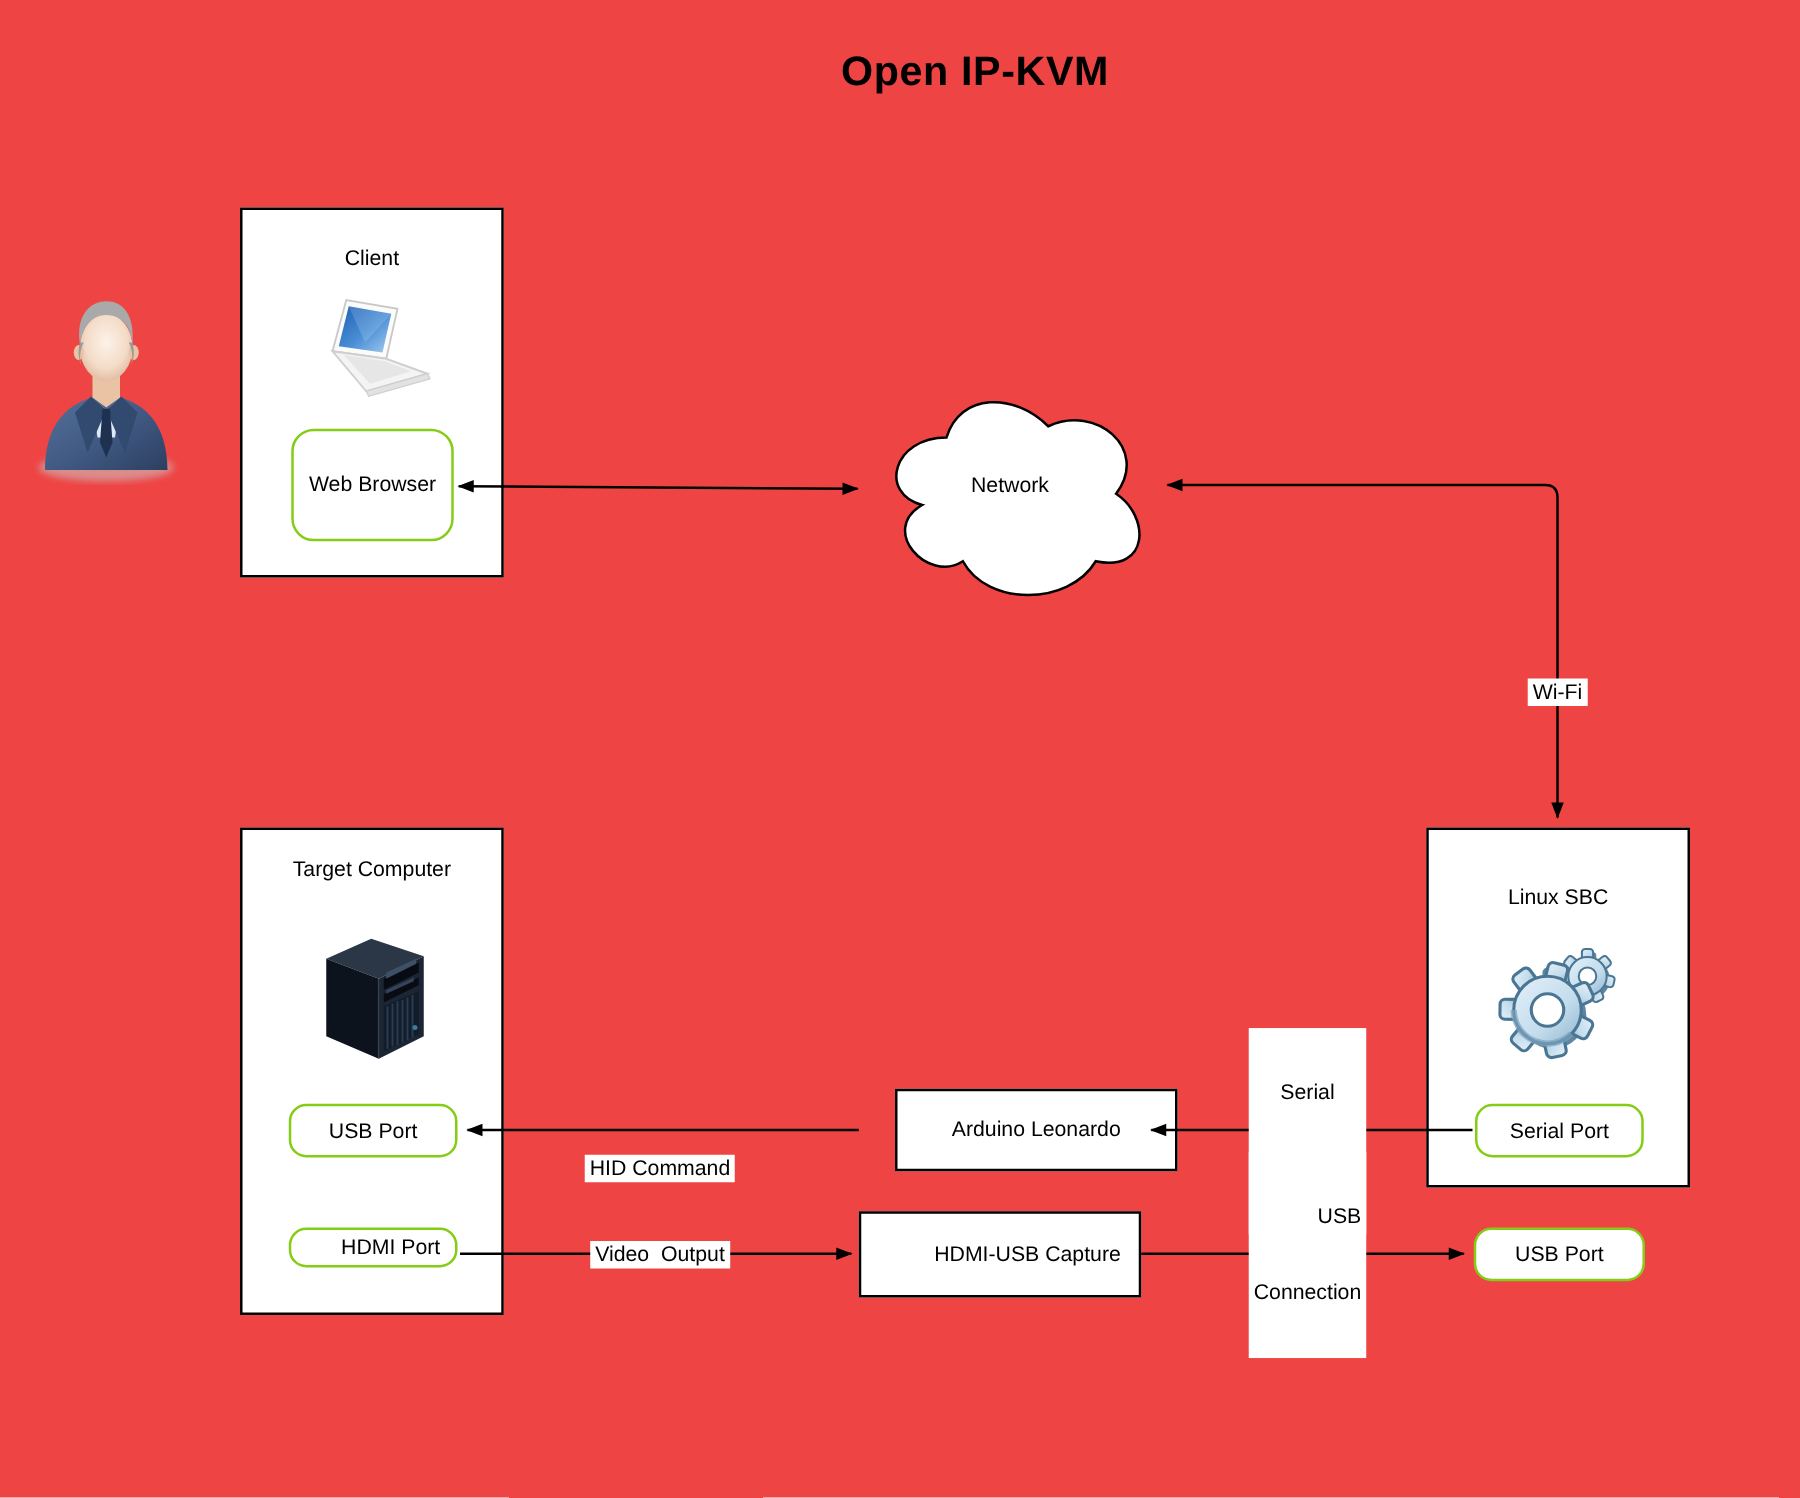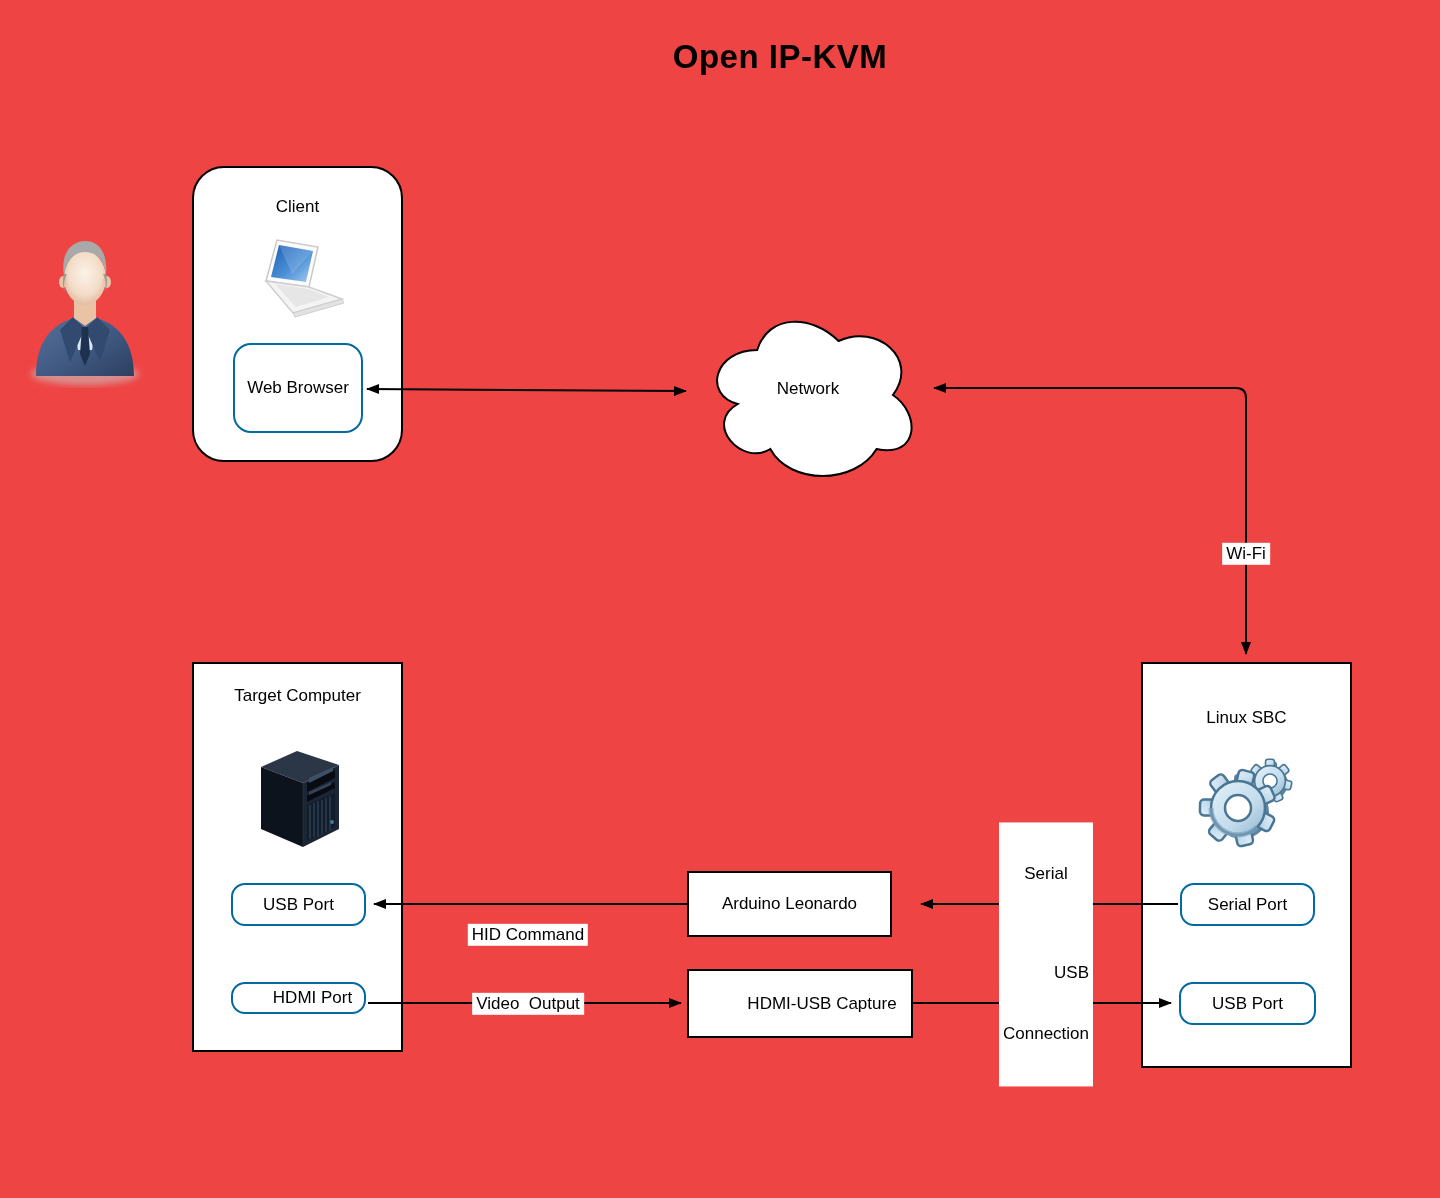--- a/index.html
+++ b/index.html
@@ -20,21 +20,21 @@
   
   .group-box{
     position:absolute;border:2px solid #000;background:#fff;box-sizing:border-box;
   }
   .group-label{
     position:absolute;left:0;width:100%;text-align:center;
     font-size:17px;
   }
   
   .rbox{
-    position:absolute;border:2px solid #0369a1;border-radius:14px;background:#fff;
+    position:absolute;border:2px solid #84cc16;border-radius:14px;background:#fff;
     box-sizing:border-box;display:flex;align-items:center;justify-content:center;
     text-align:center;font-size:17px;line-height:1.25;
   }
   
   .sbox{
     position:absolute;border:2px solid #000;background:#fff;box-sizing:border-box;
     display:flex;align-items:center;justify-content:center;
     font-size:17px;
   }
   .wires{
@@ -87,21 +87,21 @@
 
     <ellipse cx="59" cy="44" rx="21" ry="27" fill="url(#faceG)"></ellipse>
     <ellipse cx="37" cy="48" rx="4" ry="6" fill="#e9c3a4"></ellipse>
     <ellipse cx="81" cy="48" rx="4" ry="6" fill="#e9c3a4"></ellipse>
 
     <path d="M38,42 C34,16 48,7 59,7 C72,7 82,17 80,42 C79,28 72,18 59,18 C47,18 40,28 38,42 Z" fill="#a9a9a9"></path>
     <path d="M38,40 C36,48 37,54 39,58 C37,50 39,44 41,40 Z" fill="#9b9b9b"></path>
     <path d="M80,40 C82,48 81,54 79,58 C81,50 79,44 77,40 Z" fill="#9b9b9b"></path>
   </svg>
 
-  <div class="group-box" style="left:192px;top:166px;width:211px;height:296px;border-radius:32px;">
+  <div class="group-box" style="left:192px;top:166px;width:211px;height:296px;">
     <div class="group-label" style="top:29px;">Client</div>
 
     <svg class="icon" style="left:58px;top:68px;" width="94" height="86" viewBox="0 0 94 86">
       <defs>
         <linearGradient id="scrG" x1="0" y1="0" x2="1" y2="1">
           <stop offset="0%" stop-color="#1d5fb4"></stop>
             <stop offset="55%" stop-color="#4b8fd6"></stop>
             <stop offset="100%" stop-color="#a8cdef"></stop>
         </linearGradient>
       </defs>
@@ -141,21 +141,21 @@
       <path d="M57,41 L57,105" stroke="#31405436" stroke-width="2"></path>
     </svg>
     <div class="rbox" style="left:37px;top:219px;width:135px;height:43px;">
       <span>USB Port</span>
     </div>
     <div class="rbox" style="left:37px;top:318px;width:135px;height:32px;padding-left:28px;">
       <span>HDMI Port</span>
     </div>
   </div>
 
-  <div class="group-box" style="left:1141px;top:662px;width:211px;height:406px;">
+  <div class="group-box" style="left:1141px;top:662px;width:211px;height:288px;">
     <div class="group-label" style="top:44px;">Linux SBC</div>
 
     <svg class="icon" style="left:55px;top:86px;" width="102" height="98" viewBox="0 0 102 98">
       <defs>
         <linearGradient id="gearG" x1="0" y1="0" x2="1" y2="1">
           <stop offset="0%" stop-color="#e3f0f9"></stop>
             <stop offset="60%" stop-color="#c3dcec"></stop>
             <stop offset="100%" stop-color="#8fb6cf"></stop>
         </linearGradient>
       </defs>
@@ -206,21 +206,21 @@
       </g>
     </svg>
     <div class="rbox" style="left:37px;top:219px;width:135px;height:43px;">
       <span>Serial Port</span>
     </div>
     <div class="rbox" style="left:36px;top:318px;width:137px;height:43px;">
       <span>USB Port</span>
     </div>
   </div>
 
-  <div class="sbox" style="left:687px;top:871px;width:205px;height:66px;">
+  <div class="sbox" style="left:716px;top:871px;width:226px;height:66px;">
     <span>Arduino Leonardo</span>
   </div>
 
   <div class="sbox" style="left:687px;top:969px;width:226px;height:69px;padding-left:44px;">
     <span>HDMI-USB Capture</span>
   </div>
 
   <svg class="wires">
     <defs>
       <marker id="arr" markerWidth="15" markerHeight="12" refX="13" refY="6" orient="auto-start-reverse" markerUnits="userSpaceOnUse">

